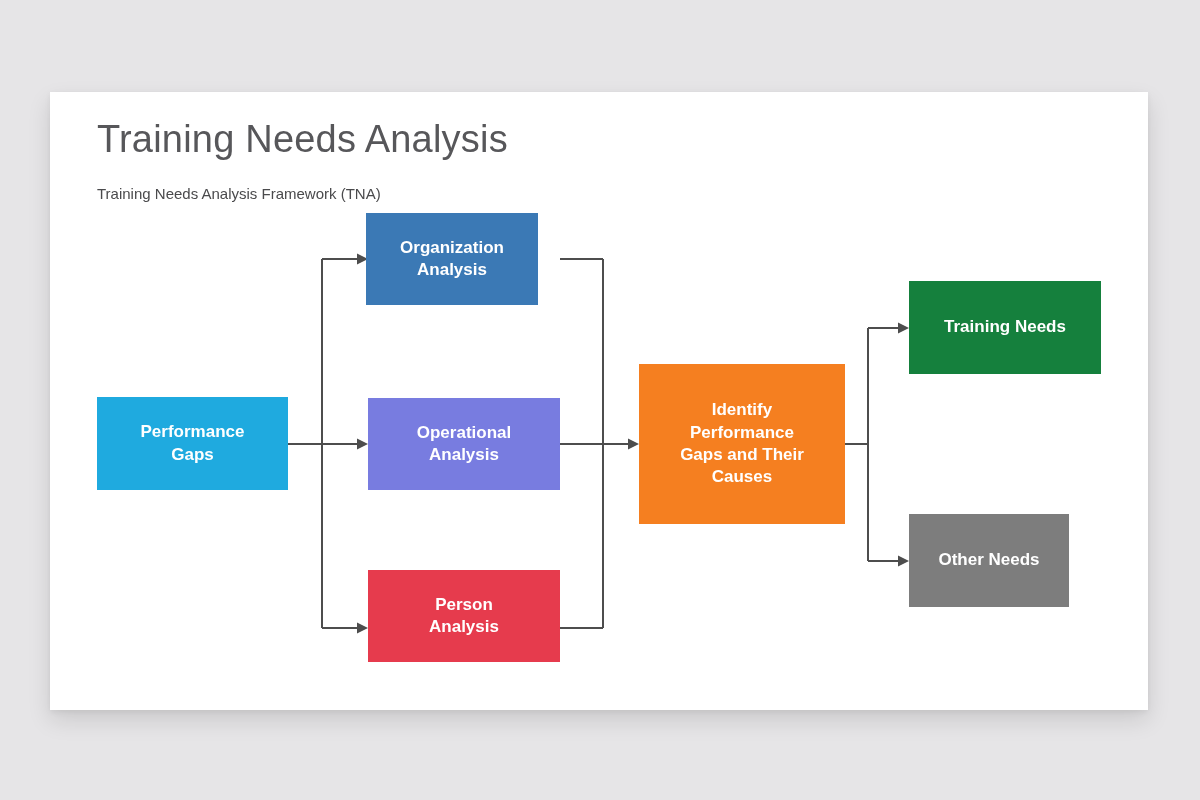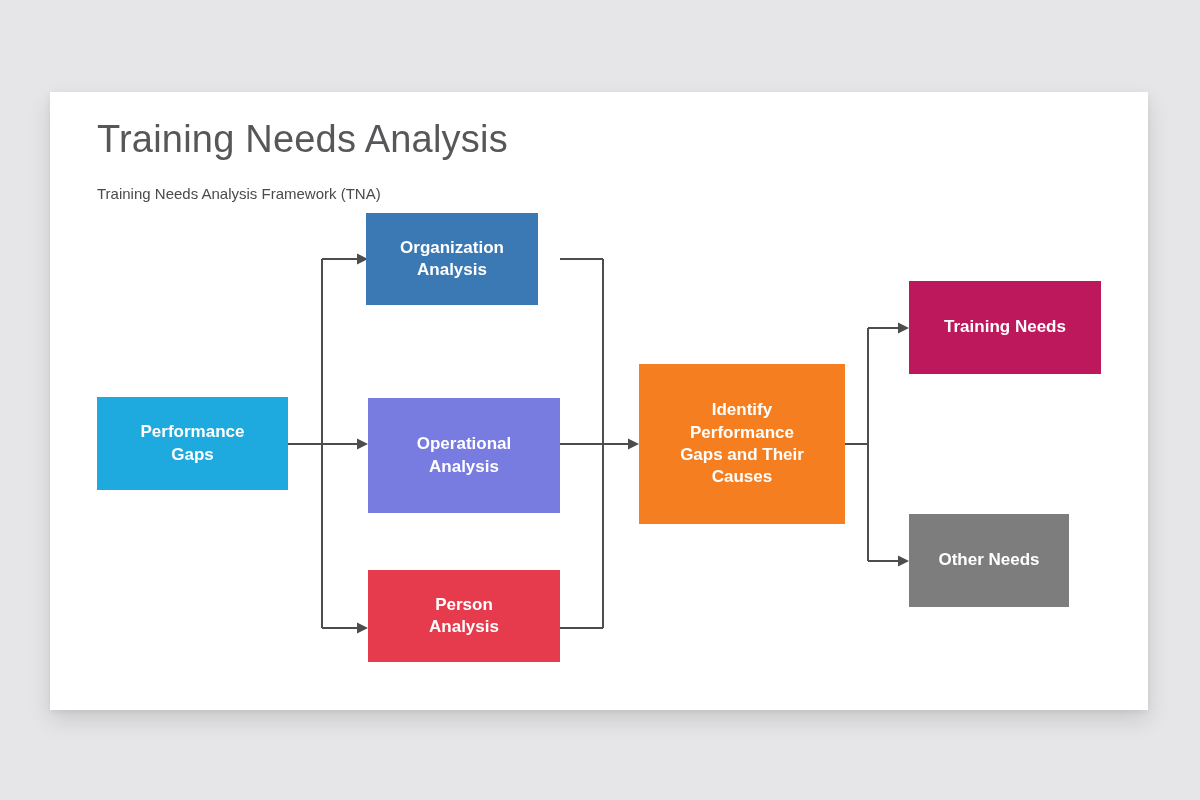--- a/index.html
+++ b/index.html
@@ -63,21 +63,21 @@
     justify-content:center;
     text-align:center;
     color:var(--node-text-color);
     font-size:17px;
     font-weight:700;
     line-height:1.32;
     white-space:pre-line;
   }
   .node-performance-gaps{ left:47px;  top:305px; width:191px; height:93px; }
   .node-organization    { left:316px; top:121px; width:172px; height:92px; }
-  .node-operational     { left:318px; top:306px; width:192px; height:115px; }
+  .node-operational     { left:318px; top:306px; width:192px; height:92px; }
   .node-person          { left:318px; top:478px; width:192px; height:92px; }
   .node-identify        { left:589px; top:272px; width:206px; height:160px; }
   .node-training-needs  { left:859px; top:189px; width:192px; height:93px; }
   .node-other-needs     { left:859px; top:422px; width:160px; height:93px; }
 </style>
 </head>
 <body>
 
 <div class="slide-card">
 
@@ -120,17 +120,17 @@
 Analysis</div>
 
     <div class="node node-person" style="background-color: rgb(230, 59, 77);">Person
 Analysis</div>
 
     <div class="node node-identify" style="background-color: rgb(245, 127, 32);">Identify
 Performance
 Gaps and Their
 Causes</div>
 
-    <div class="node node-training-needs" style="background-color: #be185d;">Training Needs</div>
+    <div class="node node-training-needs" style="background-color: #15803d;">Training Needs</div>
 
     <div class="node node-other-needs" style="background-color: rgb(125, 125, 125);">Other Needs</div>
   </div>
 </div>
 
 </body></html>

